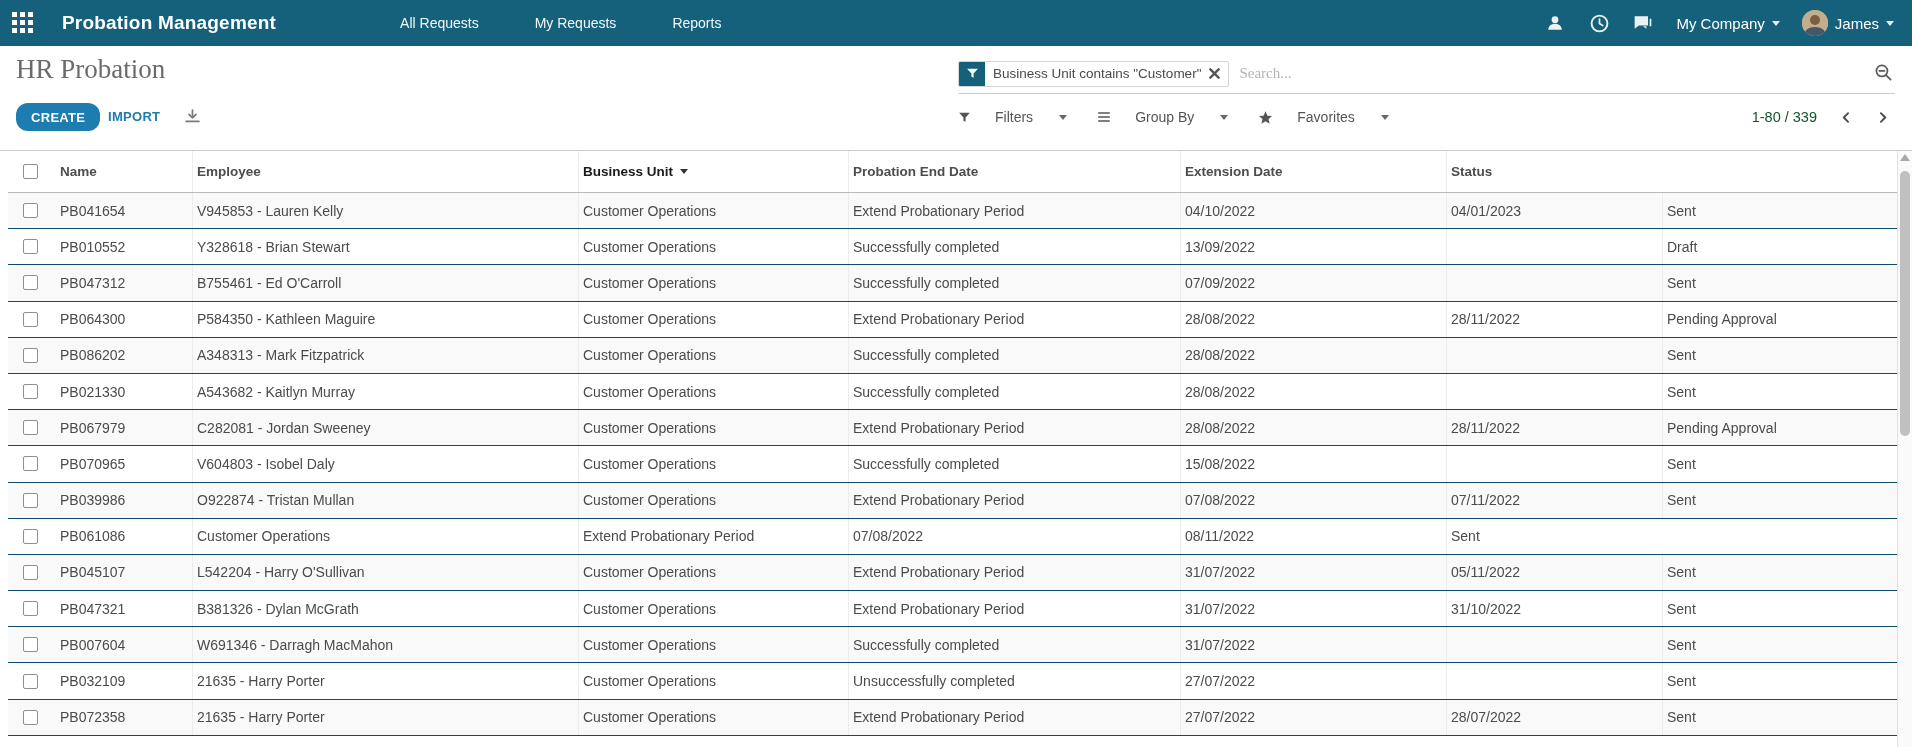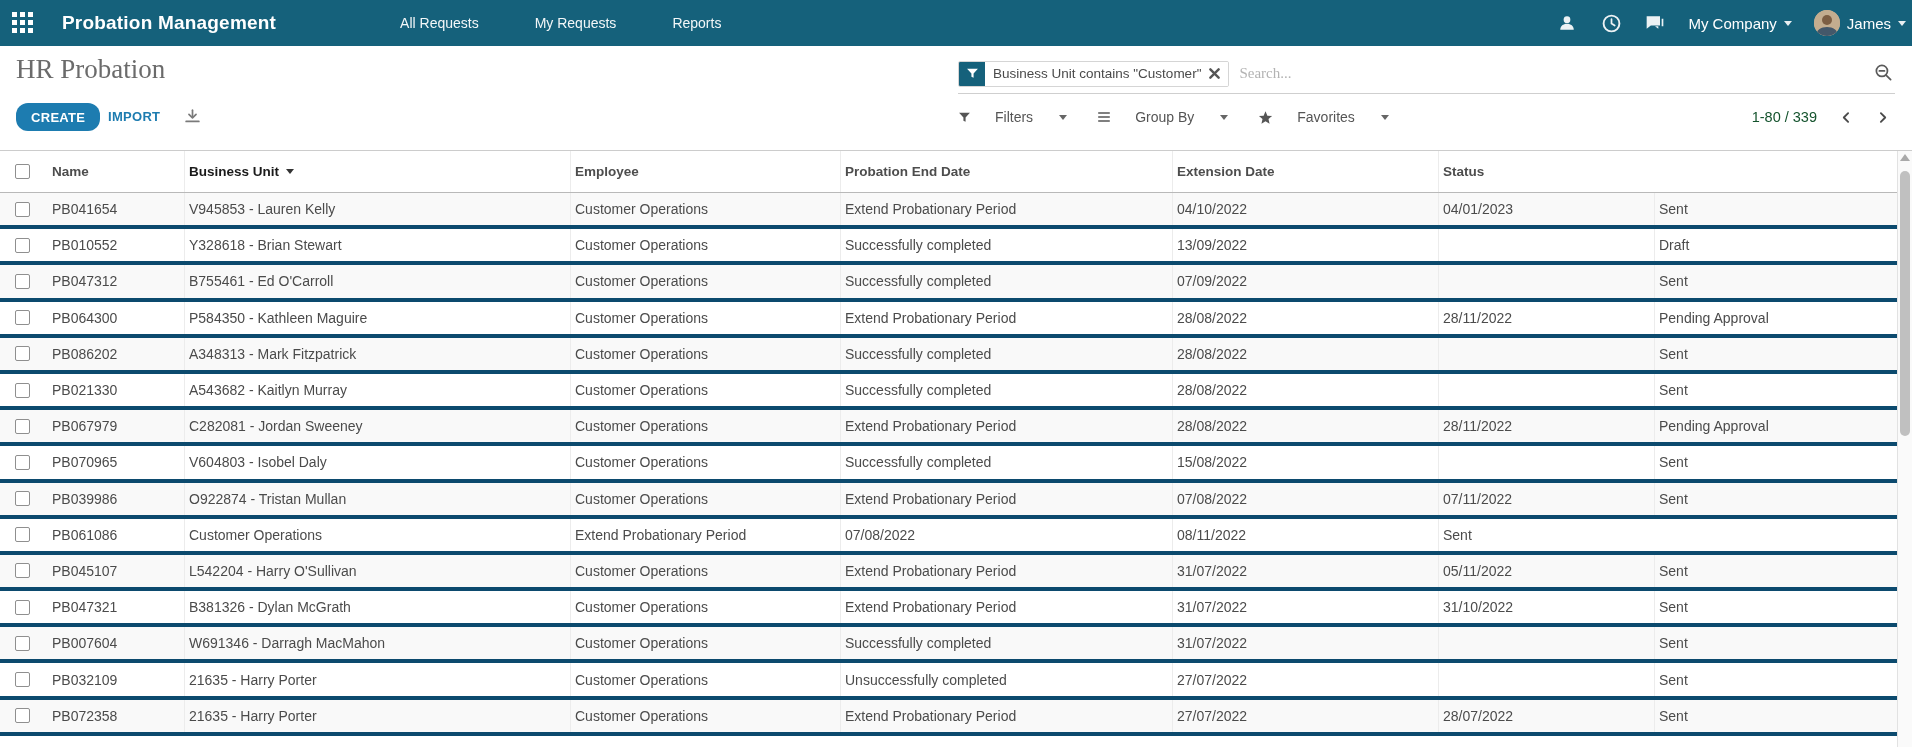--- a/index.html
+++ b/index.html
@@ -5,21 +5,21 @@
   * { box-sizing: border-box; margin: 0; padding: 0; }
   html, body { width: 1912px; height: 747px; overflow: hidden; background: #fff;
                font-family: "Liberation Sans", sans-serif; }
 
   
   .topbar { height: 46px; background: #15617b; display: flex; align-items: center; color: #fff; }
   .apps-btn { width: 46px; height: 46px; display: flex; align-items: center; justify-content: center; cursor: pointer; }
   .app-title { font-size: 19px; font-weight: bold; margin-left: 16px; margin-right: 120px; letter-spacing: .2px; }
   .top-menu { display: flex; gap: 48px; font-size: 14px; color: rgba(255,255,255,.95); }
   .top-menu .menu-item { padding: 6px 4px; cursor: pointer; }
-  .topbar-right { margin-left: auto; display: flex; align-items: center; gap: 22px; padding-right: 6px; }
+  .topbar-right { margin-left: auto; display: flex; align-items: center; gap: 22px; padding-right: 18px; }
   .systray-icon { width: 22px; height: 22px; display: flex; align-items: center; justify-content: center; cursor: pointer; opacity: .92; }
   .company-switch, .user-menu { display: flex; align-items: center; gap: 7px; font-size: 15px; cursor: pointer; }
   .caret-w { width: 0; height: 0; border-left: 4px solid transparent; border-right: 4px solid transparent; border-top: 5px solid #fff; opacity: .9; }
   .avatar { width: 26px; height: 26px; border-radius: 50%; overflow: hidden; background: #c7b295; display: block; }
 
   
   .control-bar { position: relative; height: 104px; background: #fff; }
   .page-title { position: absolute; left: 16px; top: 8px; font-size: 27px; color: #6b6b6b; font-weight: 400; font-family: Liberation Serif, serif; }
   .btn-create { position: absolute; left: 16px; top: 57px; height: 28px; padding: 0 15px; background: #1d7cb0;
                 color: #fff; font-size: 13px; font-weight: bold; letter-spacing: .3px; border: none; border-radius: 12px;
@@ -42,32 +42,32 @@
 
   .view-controls { position: absolute; left: 958px; top: 57px; height: 28px; display: flex; align-items: center; gap: 30px; }
   .dd-toggle { display: flex; align-items: center; gap: 24px; font-size: 14px; color: #555; cursor: pointer; }
   .caret-d { width: 0; height: 0; border-left: 4px solid transparent; border-right: 4px solid transparent; border-top: 5px solid #666; margin-left: 2px; }
 
   .pager { position: absolute; right: 17px; top: 57px; height: 28px; display: flex; align-items: center; gap: 10px; }
   .pager-range { font-size: 14.5px; color: #14532d; margin-right: 6px; }
   .pager-btn { width: 26px; height: 26px; display: flex; align-items: center; justify-content: center; cursor: pointer; }
 
   
-  .table-area { position: relative; height: 597px; border-top: 1px solid #cccccc; }
+  .table-area { position: relative; height: 597px; border-top: 1px solid #cccccc; padding-left: 8px; }
   .grid-row { display: grid; grid-template-columns: 40px 144px 386px 270px 332px 266px 216px auto; align-items: center; }
   .list-header { height: 42px; border-bottom: 1px solid #b9b9b9; background: #fff; margin-right: 15px; }
   .list-header .cell { font-size: 13.5px; font-weight: bold; color: #4d4d4d; }
   .cell { padding-left: 4px; font-size: 14px; color: #4b4b4b; white-space: nowrap; overflow: hidden; align-self: stretch; display: flex; align-items: center; }
   .cell.with-sep { border-left: 1px solid #ececec; }
   .cell-name { padding-left: 12px; }
   .sorted-col { color: #1a1a1a !important; }
   .sort-caret { width: 0; height: 0; border-left: 4px solid transparent; border-right: 4px solid transparent;
                 border-top: 5px solid #333; margin-left: 7px; }
   .rows { margin-right: 15px; }
-  .list-row { height: 36.2px; border-bottom: 4px solid #0c4a6e; background: #fff; cursor: pointer; }
+  .list-row { height: 36.2px; border-bottom: 1px solid #0c4a6e; background: #fff; cursor: pointer; }
   .list-row:nth-child(odd) { background: #f9f9f9; }
   .checkbox { width: 15px; height: 15px; border: 1px solid #8f8f8f; border-radius: 2px; background: #fff;
               margin-left: 15px; cursor: pointer; flex: none; }
   .cell-check { padding-left: 0; }
 
   
   .vscroll { position: absolute; top: 0; right: 0; width: 15px; height: 597px; background: #fafafa; border-left: 1px solid #e2e2e2; }
   .vscroll-up { position: absolute; top: 3px; left: 2px; width: 0; height: 0;
                 border-left: 5px solid transparent; border-right: 5px solid transparent; border-bottom: 7px solid #a9a9a9; }
   .vscroll-thumb { position: absolute; top: 20px; left: 2px; width: 10px; height: 265px; background: #c0c0c0; border-radius: 5px; }
@@ -209,25 +209,25 @@
     </span>
   </div>
 </div>
 
 <div class="table-area">
   <div class="grid-row list-header">
     <div class="cell cell-check">
       <span class="checkbox"></span>
     </div>
     <div class="cell cell-name">Name</div>
+    <div class="cell with-sep">Employee</div>
     <div class="cell with-sep sorted-col">
       <span>Business Unit</span>
       <span class="sort-caret"></span>
     </div>
-    <div class="cell with-sep">Employee</div>
     <div class="cell with-sep">Probation End Date</div>
     <div class="cell with-sep">Extension Date</div>
     <div class="cell with-sep">Status</div>
   </div>
 
   <div class="rows">
       <div class="grid-row list-row">
     <div class="cell cell-check">
       <span class="checkbox"></span>
     </div>

